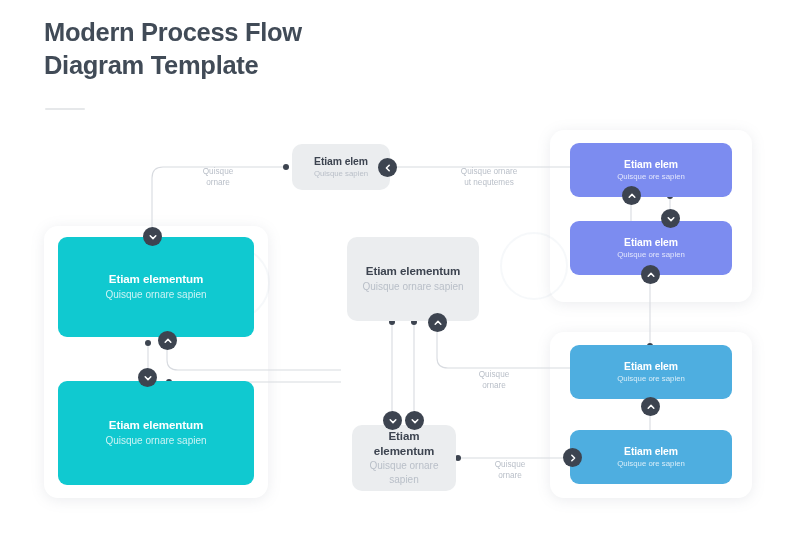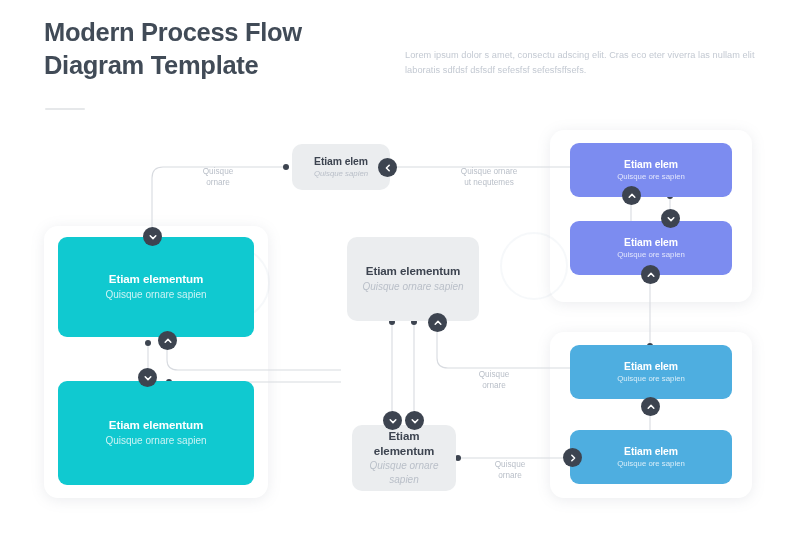--- a/index.html
+++ b/index.html
@@ -97,21 +97,21 @@
     color: rgba(255,255,255,0.78);
     line-height: 1.4;
     margin-top: 1px;
   }
   .node.teal   { background: #10c9d0; }
   .node.indigo { background: #7c8cf0; }
   .node.sky    { background: #4eaee0; }
 
   .node.grey { background: #ebedef; border-radius: 10px; }
   .node.grey .n-title { color: #3d4450; }
-  .node.grey .n-sub   { color: #b9bfc8; font-style: italic; }
+  .node.grey .n-sub   { color: #b9bfc8; }
 
   .node.small .n-title { font-size: 10.4px; }
   .node.small .n-sub   { font-size: 7.8px; }
 
   
   .badge {
     position: absolute;
     width: 19px;
     height: 19px;
     border-radius: 50%;
@@ -142,21 +142,20 @@
     pointer-events: none;
   }
 </style>
 </head>
 <body>
 
 <div id="stage">
 
   <div class="title">Modern Process Flow Diagram Template</div>
   <div class="title-rule"></div>
-  <div class="subtitle">Lorem ipsum dolor s amet, consectu adscing elit. Cras eco eter viverra las nullam elit laboratis sdfdsf dsfsdf sefesfsf sefesfsffsefs.</div>
 
   <div class="panel" style="left:44px;  top:226px; width:224px; height:272px;"></div>
   <div class="panel" style="left:550px; top:130px; width:202px; height:172px;"></div>
   <div class="panel" style="left:550px; top:332px; width:202px; height:166px;"></div>
 
   <div class="wm" style="left:500px; top:232px; width:64px; height:64px;"></div>
   <div class="wm" style="left:196px; top:246px; width:70px; height:70px;"></div>
 
   <svg id="wires" viewBox="0 0 800 543">
 

